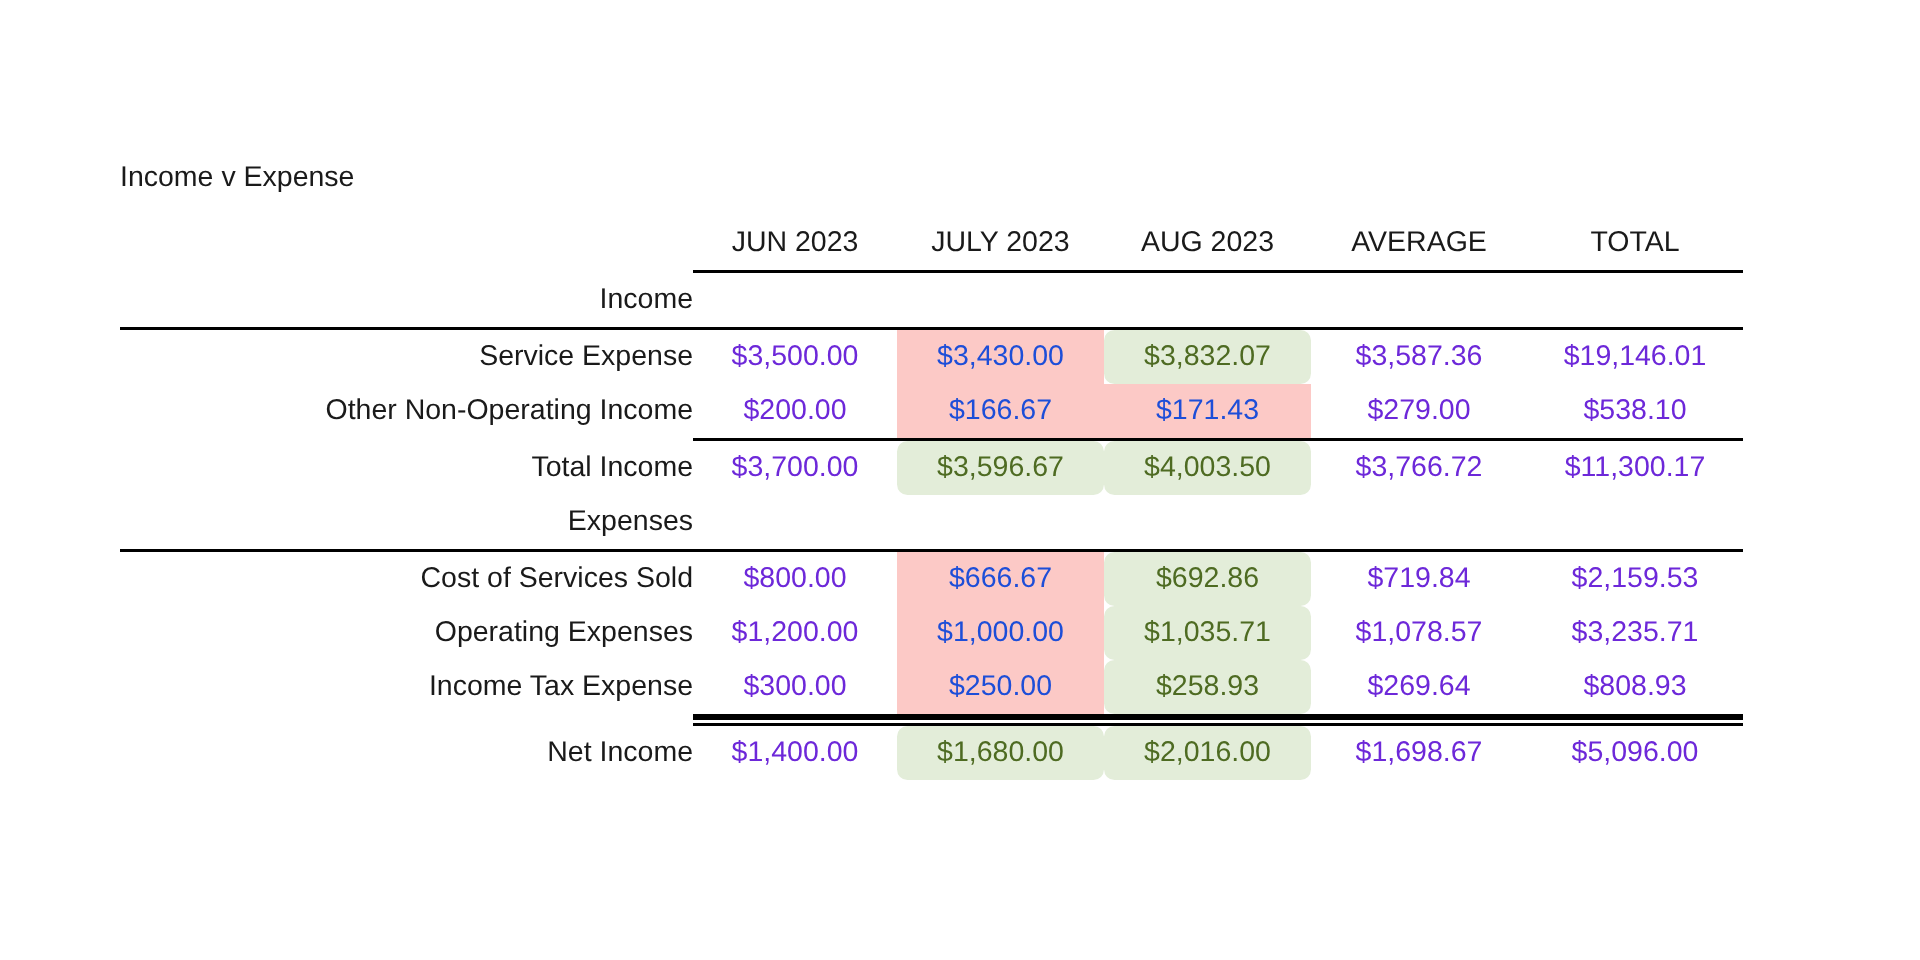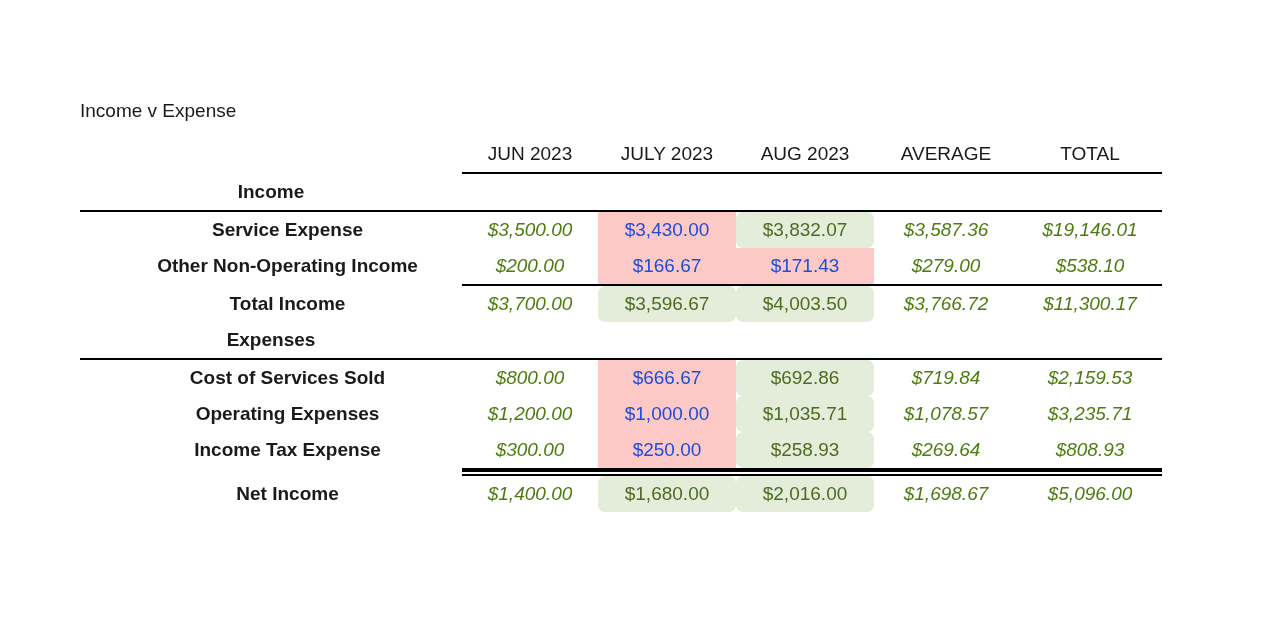--- a/index.html
+++ b/index.html
@@ -11,21 +11,21 @@
     width: 1280px;
     height: 640px;
     font-family: "Liberation Sans", sans-serif;
     color: #1a1a1a;
     overflow: hidden;
   }
 
   #sheet {
     position: absolute;
     left: 80px;
-    top: 100px;
+    top: 108px;
     width: 1082px;
   }
 
   .report-title {
     font-size: 19px;
     color: #1a1a1a;
     line-height: 22px;
     padding-bottom: 14px;
     white-space: nowrap;
   }
@@ -47,23 +47,22 @@
 
   
   col.c-label { width: 382px; }
   col.c-jun   { width: 136px; }
   col.c-jul   { width: 138px; }
   col.c-aug   { width: 138px; }
   col.c-avg   { width: 144px; }
   col.c-tot   { width: 144px; }
 
   td.label {
-    text-align: center;
+    text-align: right;
     padding-left: 0px;
-    font-weight: bold;
   }
   td.label.indent {
     padding-left: 33px;
   }
   td.num {
     text-align: center;
     padding-right: 8px;
   }
 
   
@@ -101,21 +100,21 @@
     width: 700px;
     height: 6px;
     border-top: 2px solid #000;
     border-bottom: 2px solid #000;
     box-sizing: border-box;
   }
 
   
   .hl-pink  { background: #FCC9C6; color: #1d4ed8; }
   .hl-green { background: #E3EDD9; color: #4E6B22; border-radius: 7px; }
-  .plain    { color: #4d7c0f; font-style: italic; }
+  .plain    { color: #6d28d9; }
 </style>
 </head>
 <body>
 
 <div id="sheet">
 
   <div class="report-title">Income v Expense</div>
 
   <table class="fin">
     <colgroup>

